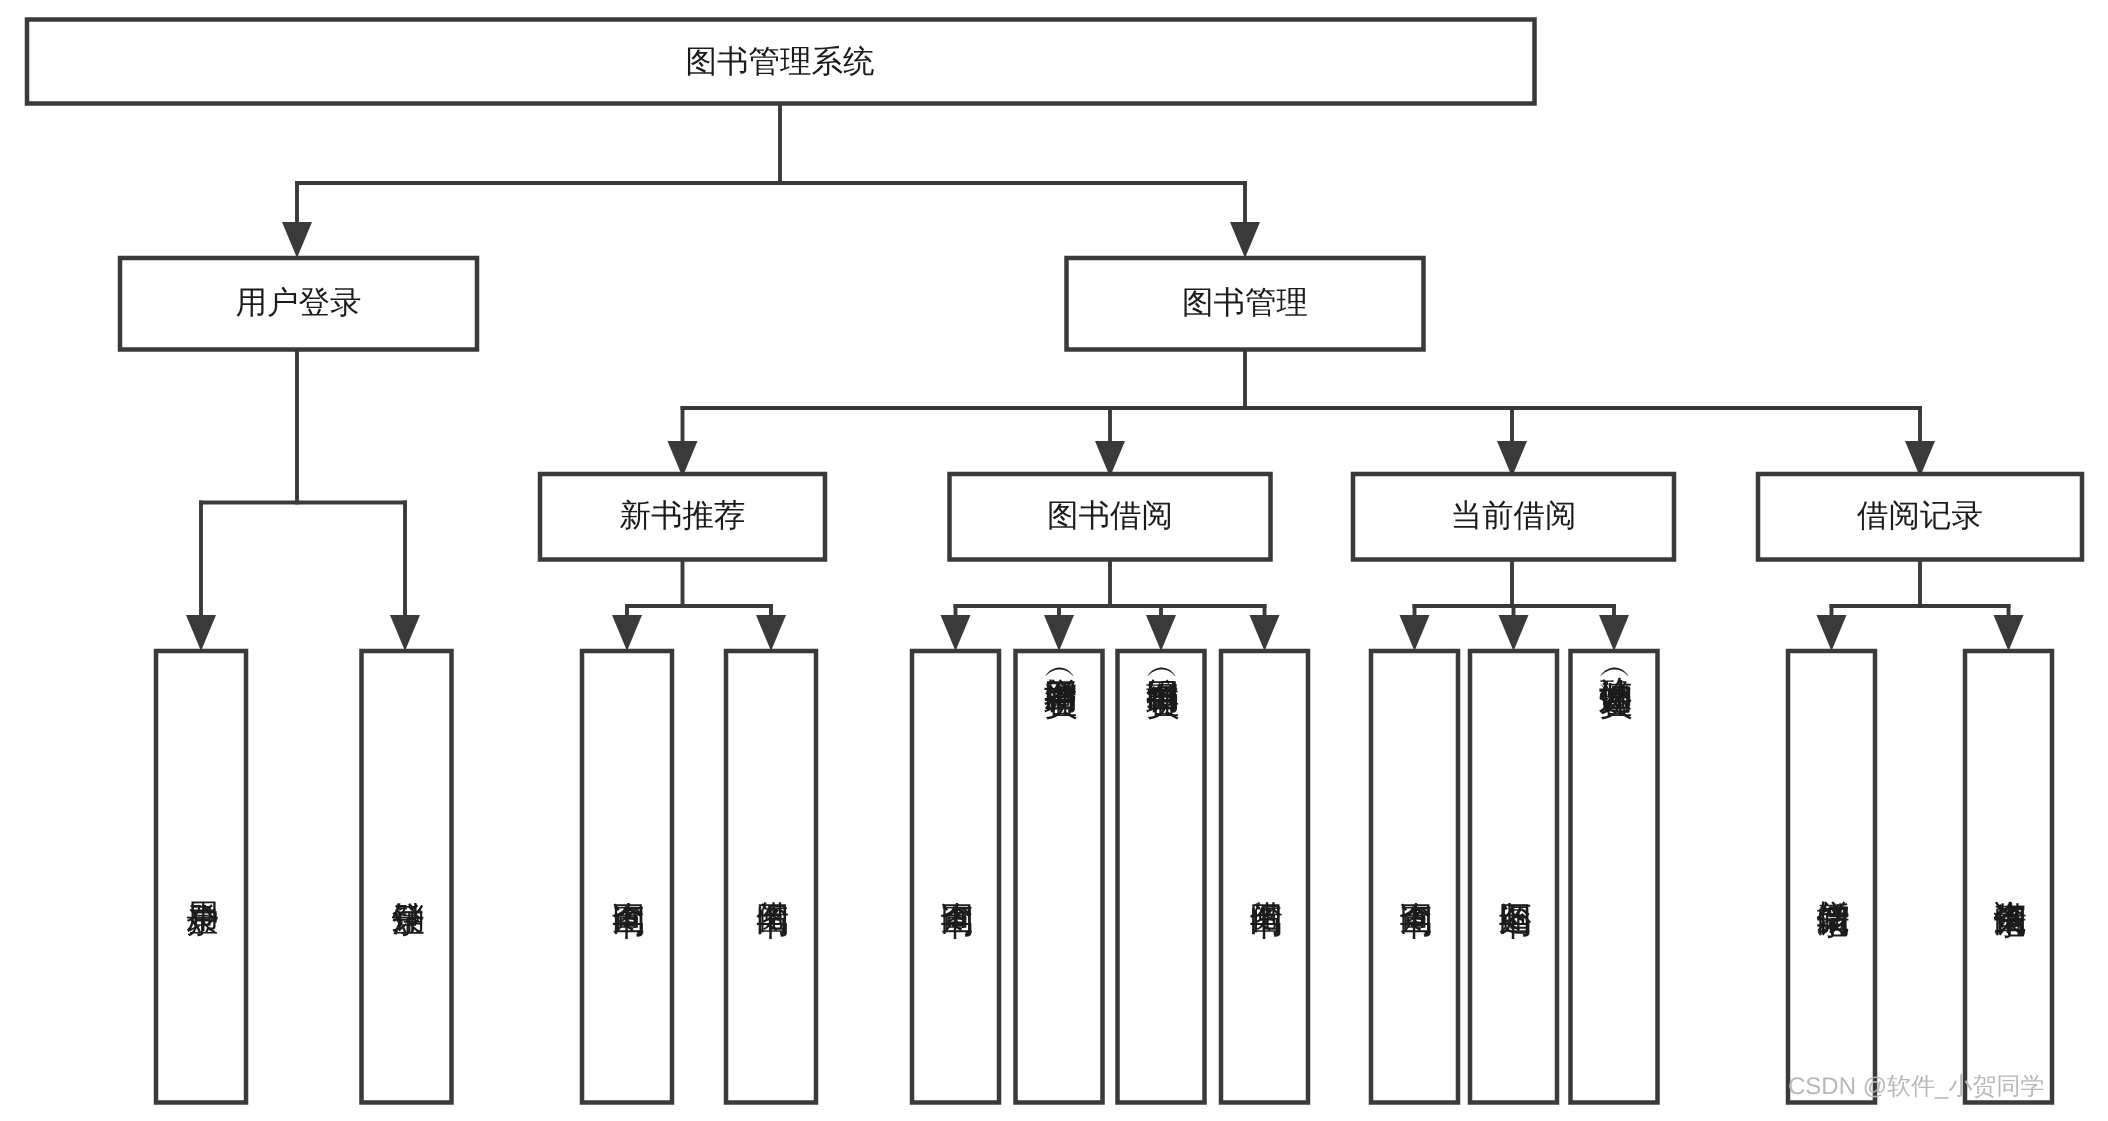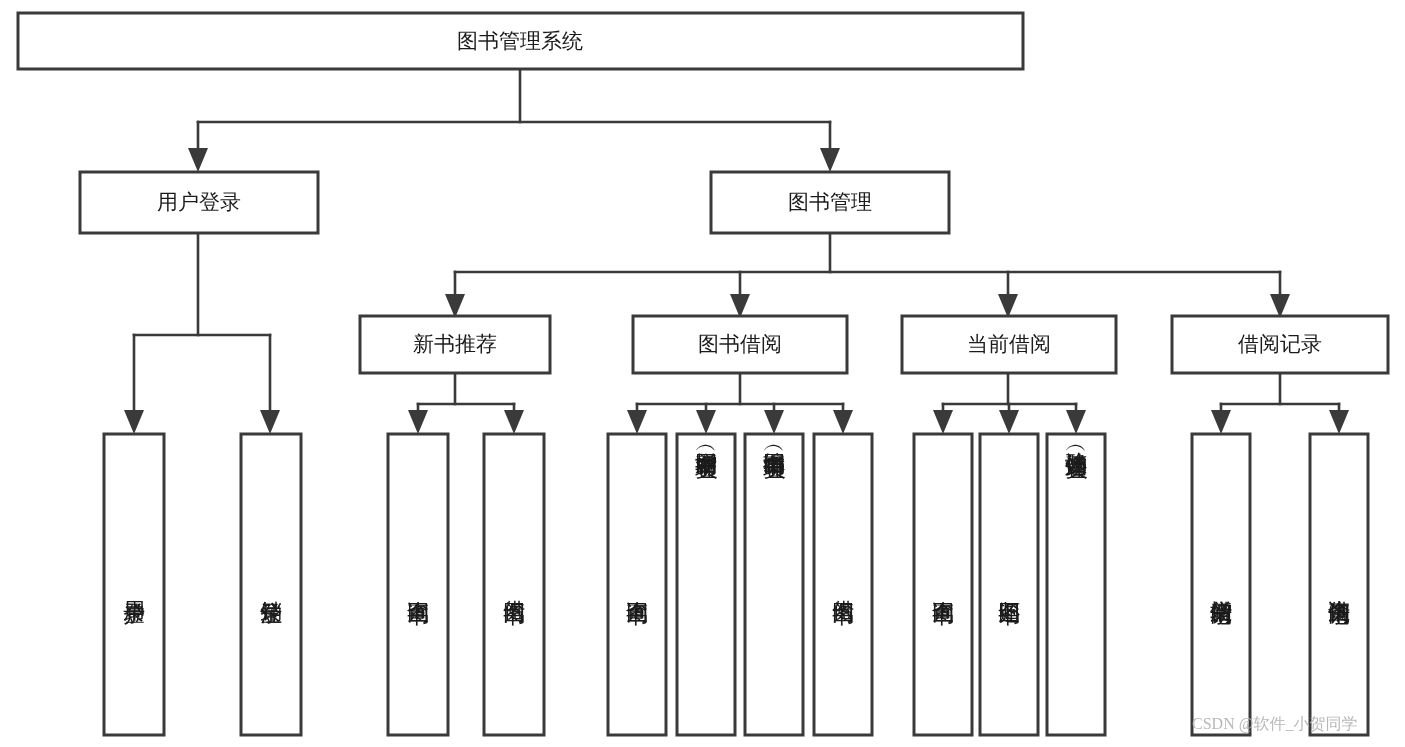--- a/index.html
+++ b/index.html
@@ -31,21 +31,21 @@
     font-size:22px;
     line-height:1.02;
     letter-spacing:1px;
     color:#1b1b1b;
     white-space:nowrap;
     text-align:center;
   }
   #watermark{
     position:absolute;
     left:1192px;top:714px;
-    font-family:Liberation Serif, serif;
+    font-family:Liberation Sans, sans-serif;
     font-size:16px;
     color:#b8b8b8;
     white-space:nowrap;
     user-select:none;
   }
 </style>
 </head>
 <body>
 
 <div id="diagram-root">

